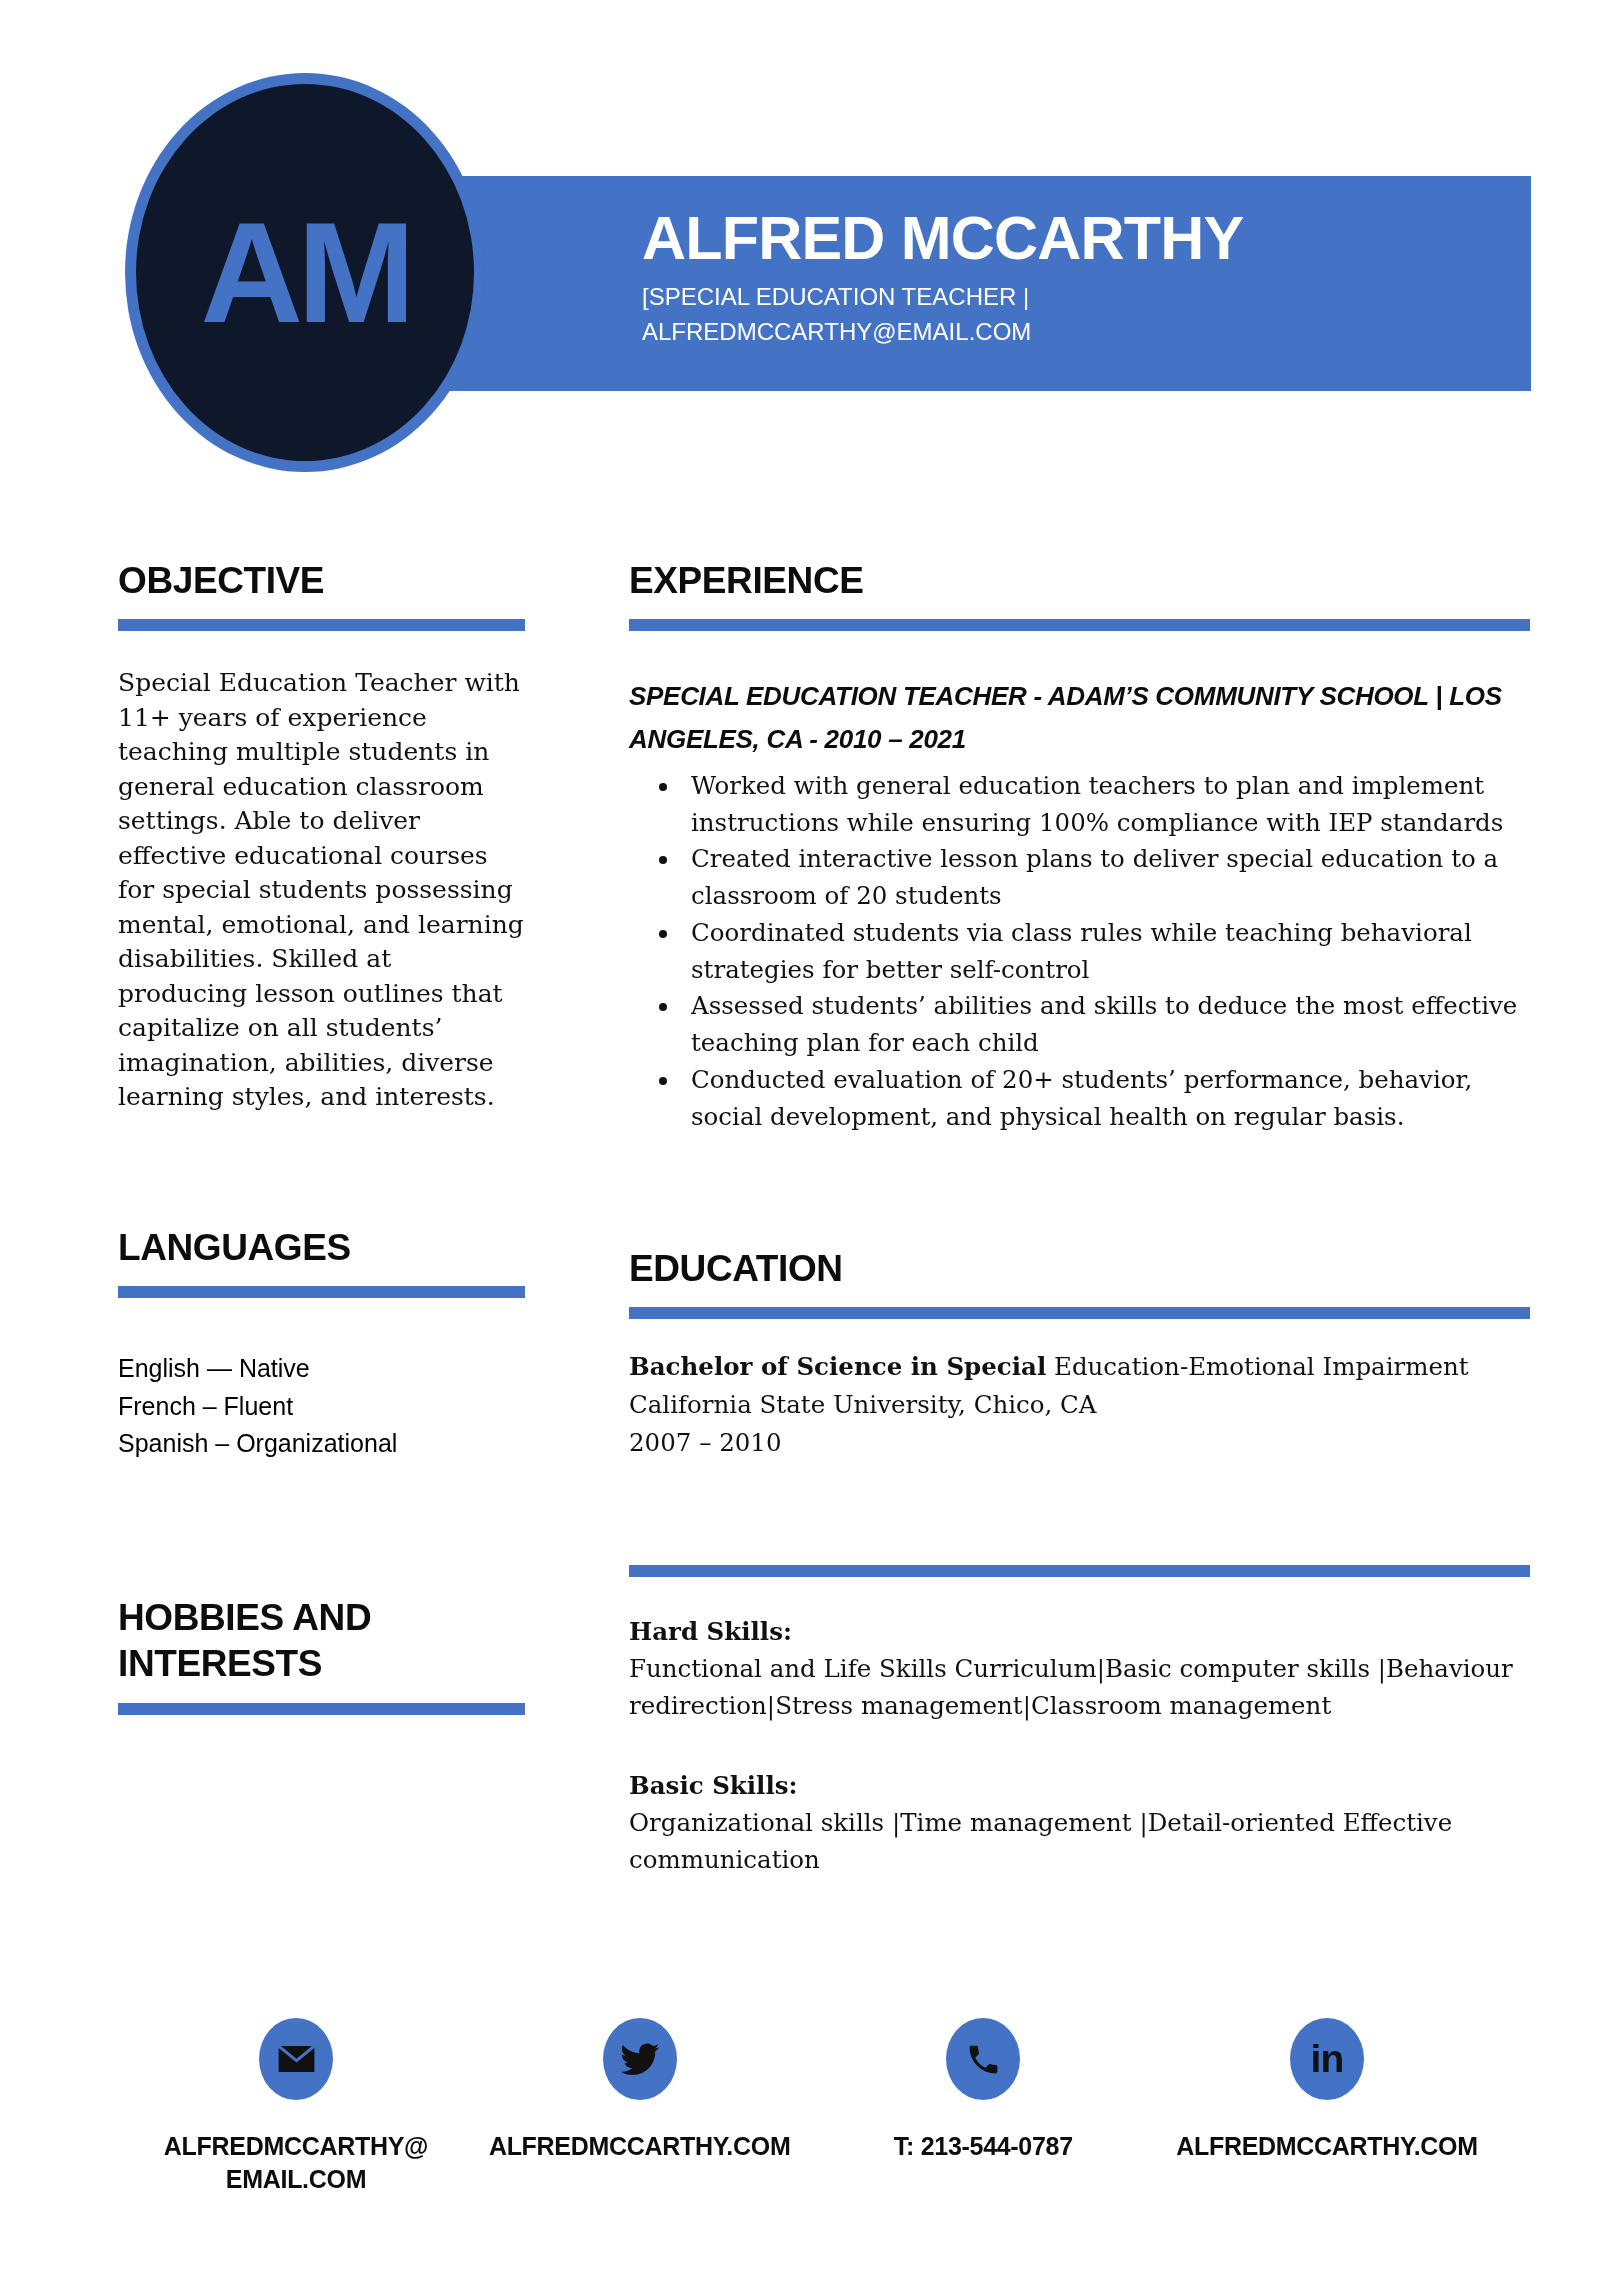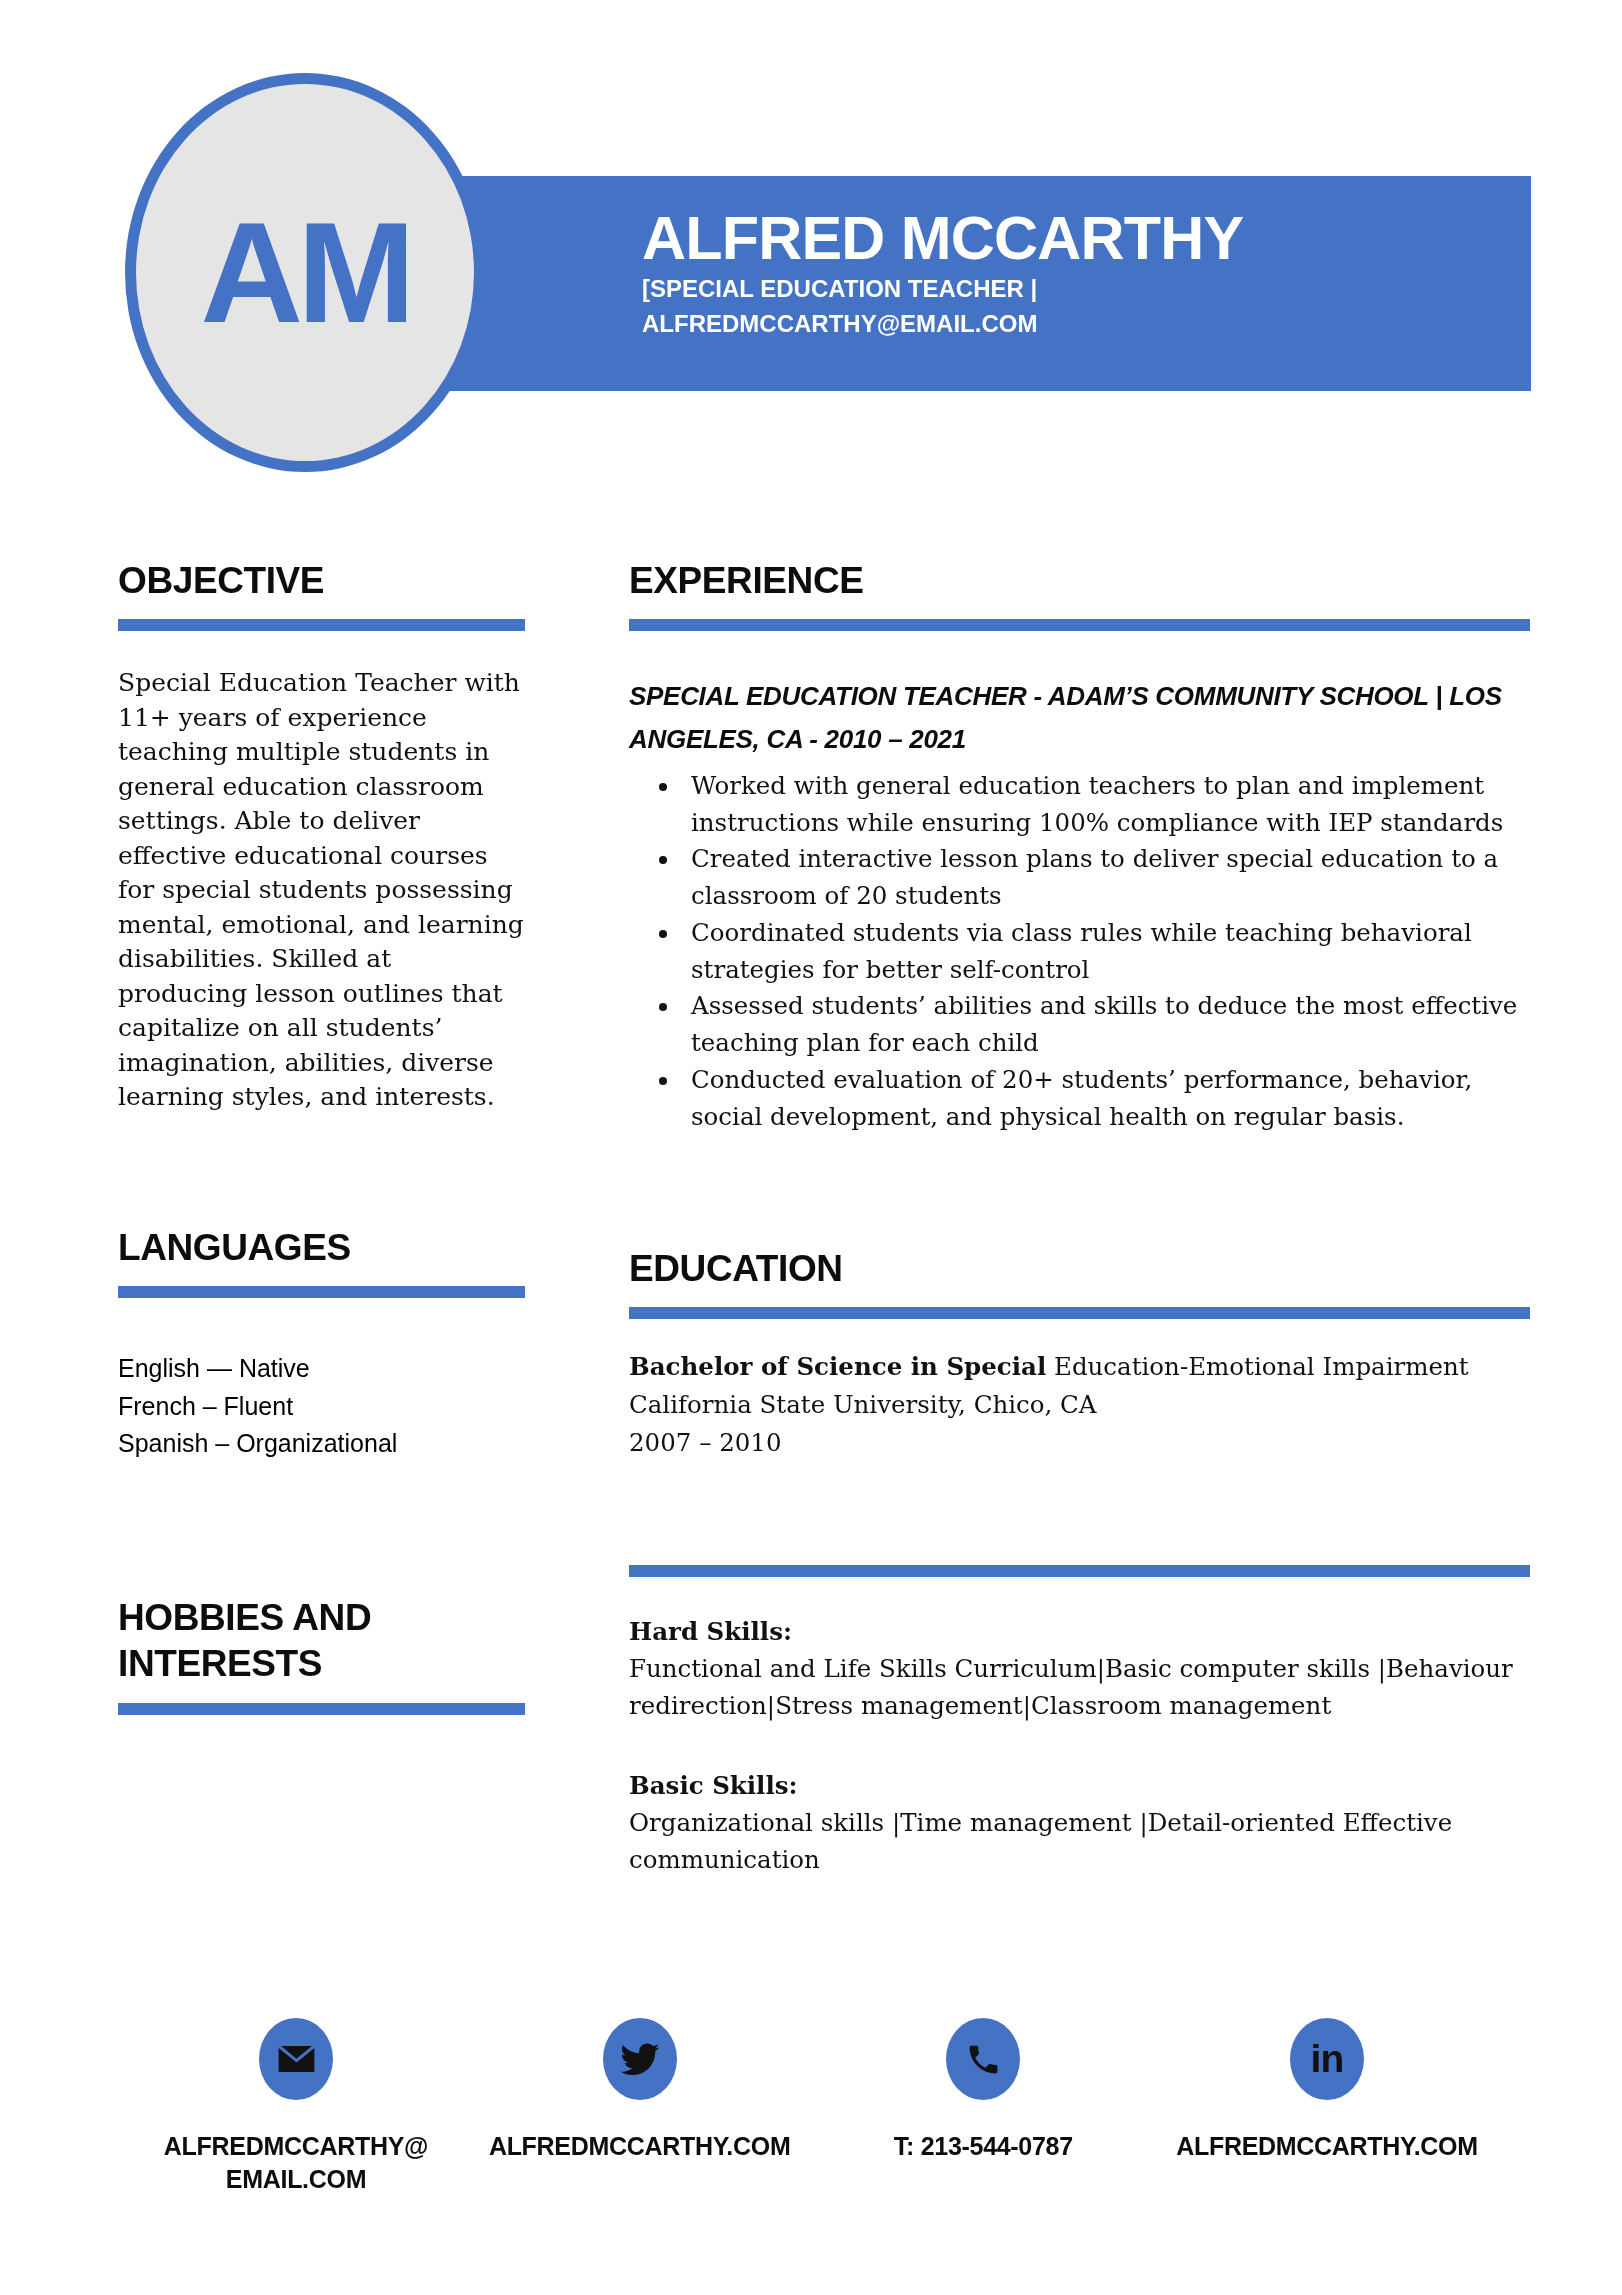--- a/index.html
+++ b/index.html
@@ -4,22 +4,22 @@
 <style>
   :root{ --accent:#4472C4; --ink:#0d0d0d; }
   *{ box-sizing:border-box; margin:0; padding:0; }
   body{ background:#fff; font-family:"Liberation Sans", sans-serif; }
   .page{ position:relative; width:1622px; height:2295px; background:#ffffff; overflow:hidden; }
 
   
   .banner{ position:absolute; left:304px; top:176px; width:1227px; height:215px; background:var(--accent); z-index:1; }
   .banner-text{ position:absolute; left:338px; top:30px; }
   .name{ font-size:61px; font-weight:700; color:#fff; letter-spacing:-0.8px; line-height:1.05; }
-  .subtitle{ margin-top:2px; font-size:24px; font-weight:700; color:#fff; line-height:1.45; letter-spacing:0; }
-  .monogram-circle{ position:absolute; left:125px; top:73px; width:360px; height:399px; background:#e5e5e5;
+  .subtitle{ margin-top:10px; font-size:24px; font-weight:400; color:#fff; line-height:1.45; letter-spacing:0; }
+  .monogram-circle{ position:absolute; left:125px; top:73px; width:360px; height:399px; background:#0f172a;
     border:11px solid var(--accent); border-radius:50%; z-index:2; display:flex; align-items:center; justify-content:center; }
   .monogram{ color:var(--accent); font-size:142px; font-weight:700; letter-spacing:-6px; }
 
   
   .sec{ position:absolute; }
   .col-l{ left:118px; width:407px; }
   .col-r{ left:629px; width:901px; }
   .sec-title{ font-size:37px; font-weight:700; color:var(--ink); letter-spacing:-0.4px; line-height:1.25; }
   .bar{ height:12px; background:var(--accent); margin-top:15px; }
 

